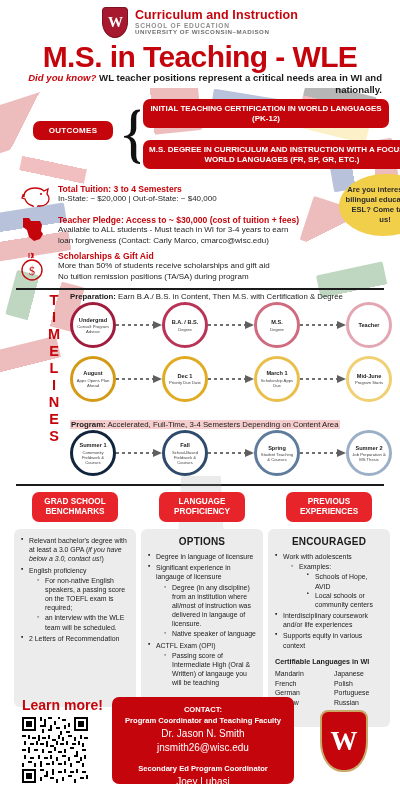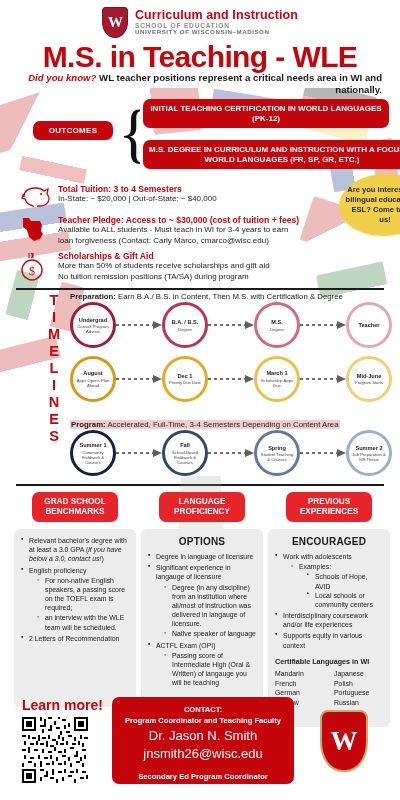--- a/index.html
+++ b/index.html
@@ -189,21 +189,21 @@
   .qr {
     position: absolute; left: 22px; top: 717px; width: 66px; height: 66px;
     background: #fff;
   }
   .contact-card {
     position: absolute; left: 112px; top: 697px; width: 182px; height: 87px;
     background: #c5050c; border-radius: 7px; color: #fff; text-align: center;
     padding-top: 8px;
   }
   .cc-b { font-size: 7.6px; font-weight: bold; line-height: 1.42; }
-  .cc-n { font-size: 13px; line-height: 1.42; }
+  .cc-n { font-size: 10px; line-height: 1.42; }
   .footer-crest { position: absolute; left: 320px; top: 710px; width: 48px; height: 62px; }
   .footer-crest .fshield {
     width: 48px; height: 62px; background: #c5050c;
     border: 2px solid #c8a96a; border-radius: 8px 8px 22px 22px / 8px 8px 30px 30px;
     display: flex; align-items: center; justify-content: center;
   }
   .footer-crest .fw { color: #fff; font-family: "Liberation Serif", serif; font-weight: bold; font-size: 27px; line-height: 1; }
   .cone {
     position: absolute; left: 170px; top: 476px; width: 62px; height: 232px;
     background: linear-gradient(to bottom, rgba(160,160,160,.22), rgba(200,200,200,.05));

